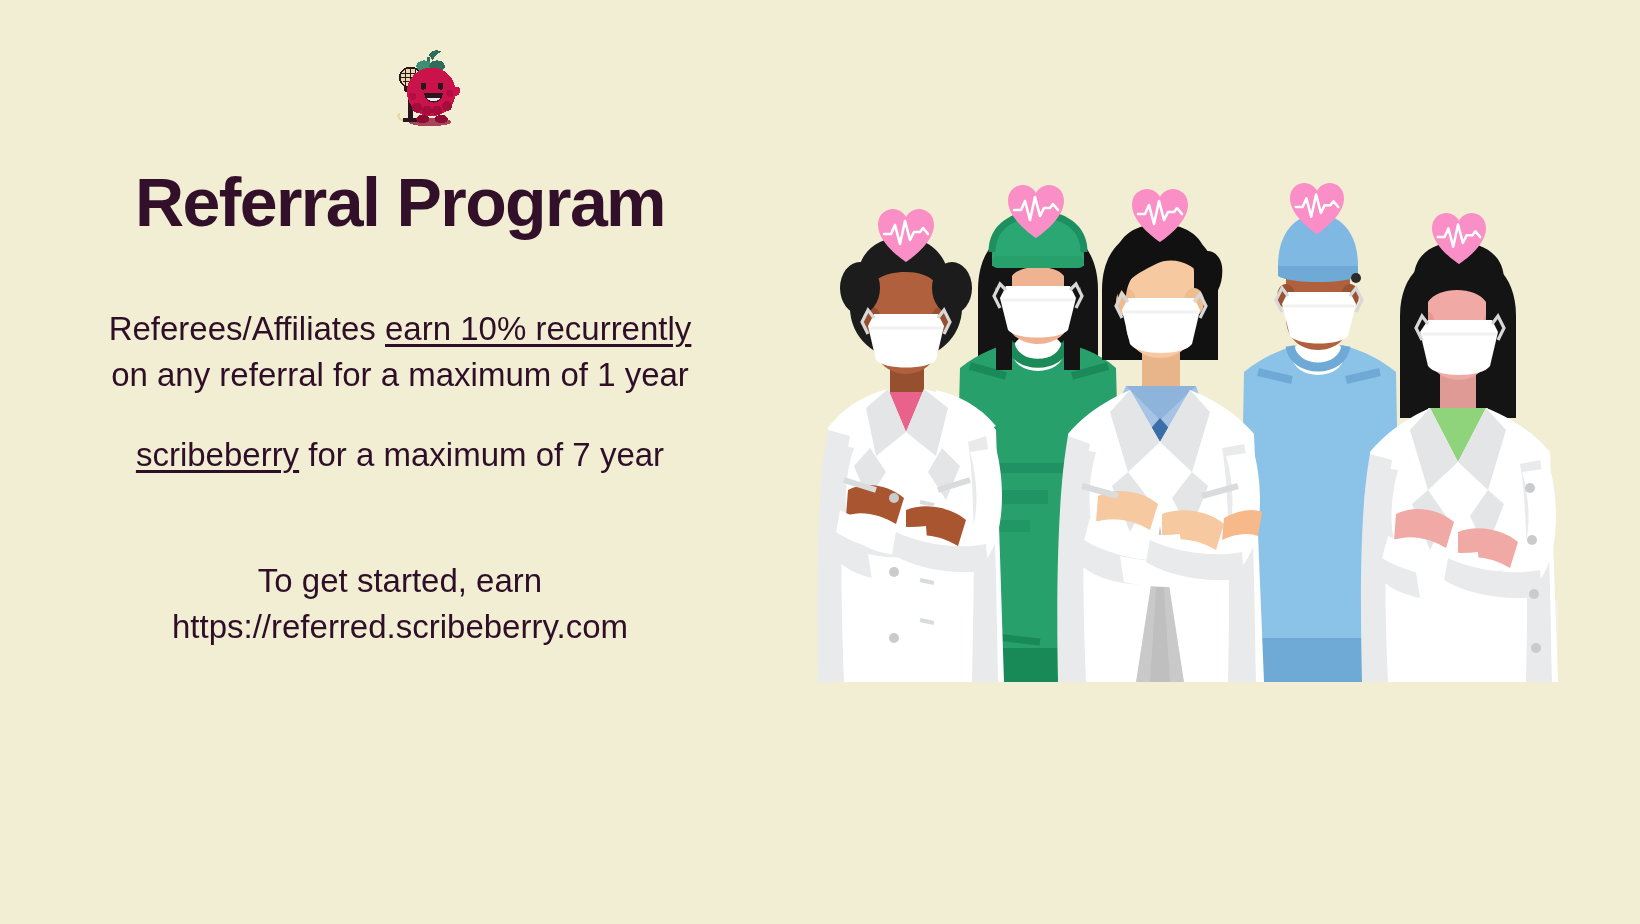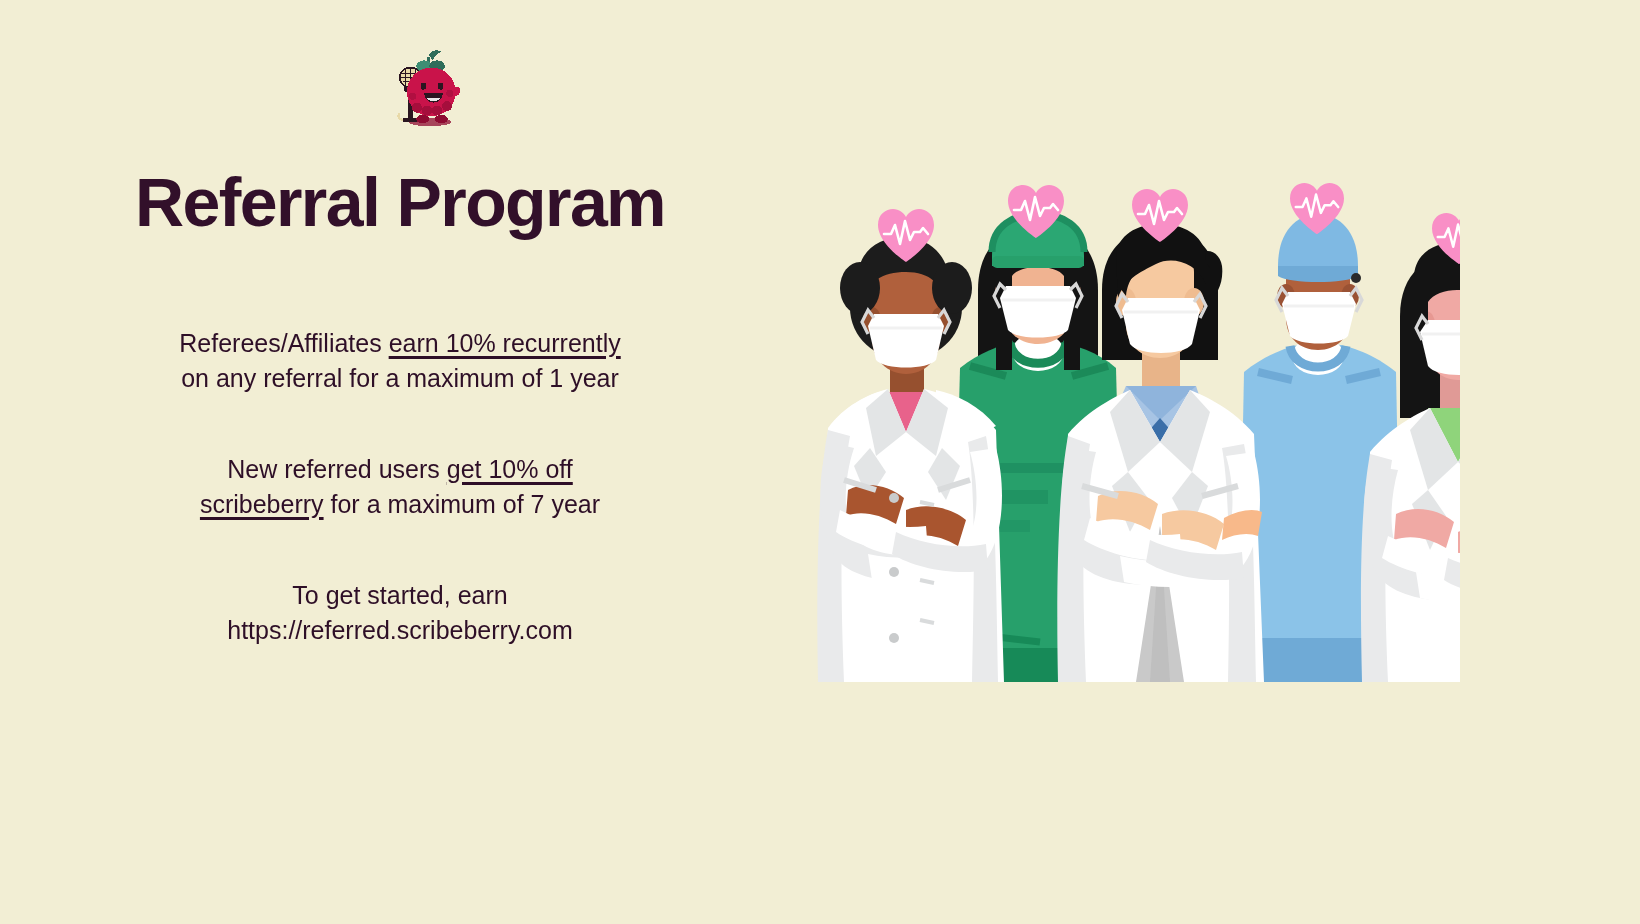--- a/index.html
+++ b/index.html
@@ -9,21 +9,21 @@
   }
   body {
     width: 1640px;
     height: 924px;
     overflow: hidden;
     background: #F2EED4;
     font-family: "Liberation Sans", sans-serif;
   }
   #slide {
     position: relative;
-    width: 1460px;
+    width: 1640px;
     height: 924px;
     background: #F2EED4;
     overflow: hidden;
   }
 
   
   #left-column {
     position: absolute;
     left: 0;
     top: 0;
@@ -52,24 +52,23 @@
     color: #32102A;
     line-height: 1;
   }
 
   .copy-block {
     position: absolute;
     width: 740px;
     left: 30px;
     text-align: center;
     color: #2E0F27;
-    font-size: 25px;
+    font-size: 33px;
     font-weight: 500;
     line-height: 1.38;
-    margin-top: 20px;
   }
   #copy-block-1 { top: 306px; }
   #copy-block-2 { top: 432px; }
   #copy-block-3 { top: 558px; }
 
   .copy-line { display: block; white-space: normal; }
   .emph {
     text-decoration: underline;
     text-decoration-thickness: 2.5px;
     text-underline-offset: 4px;
@@ -136,21 +135,20 @@
     </div>
 
     <div id="page-title">Referral Program</div>
 
     <div id="copy-block-1" class="copy-block">
       <span class="copy-line"><span>Referees/Affiliates </span><span class="emph">earn 10% recurrently</span></span>
       <span class="copy-line">on any referral for a maximum of 1 year</span>
     </div>
 
     <div id="copy-block-2" class="copy-block">
-      <span class="copy-line"><span>New referred users </span><span class="emph">get 10% off</span></span>
       <span class="copy-line"><span class="emph">scribeberry</span><span> for a maximum of 7 year</span></span>
     </div>
 
     <div id="copy-block-3" class="copy-block">
       <span class="copy-line">To get started, earn</span>
       <span class="copy-line">https://referred.scribeberry.com</span>
     </div>
 
   </div>
 

